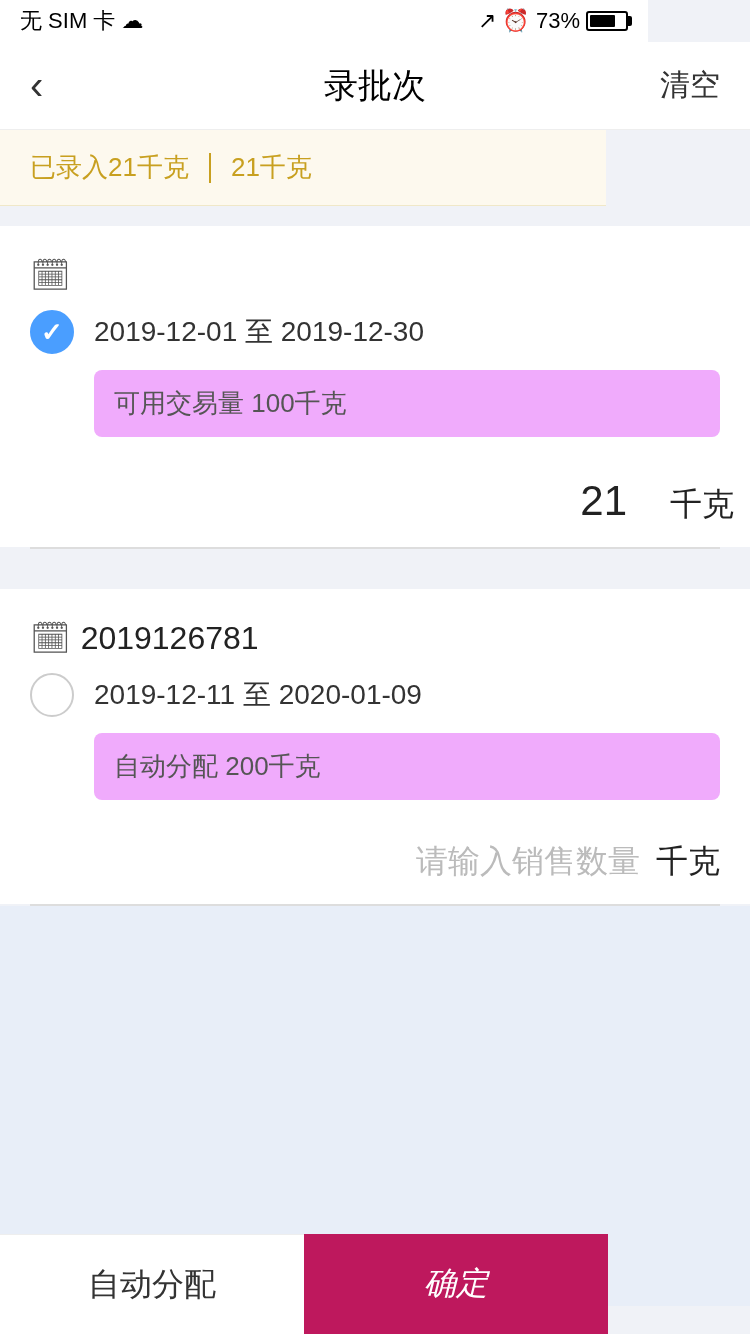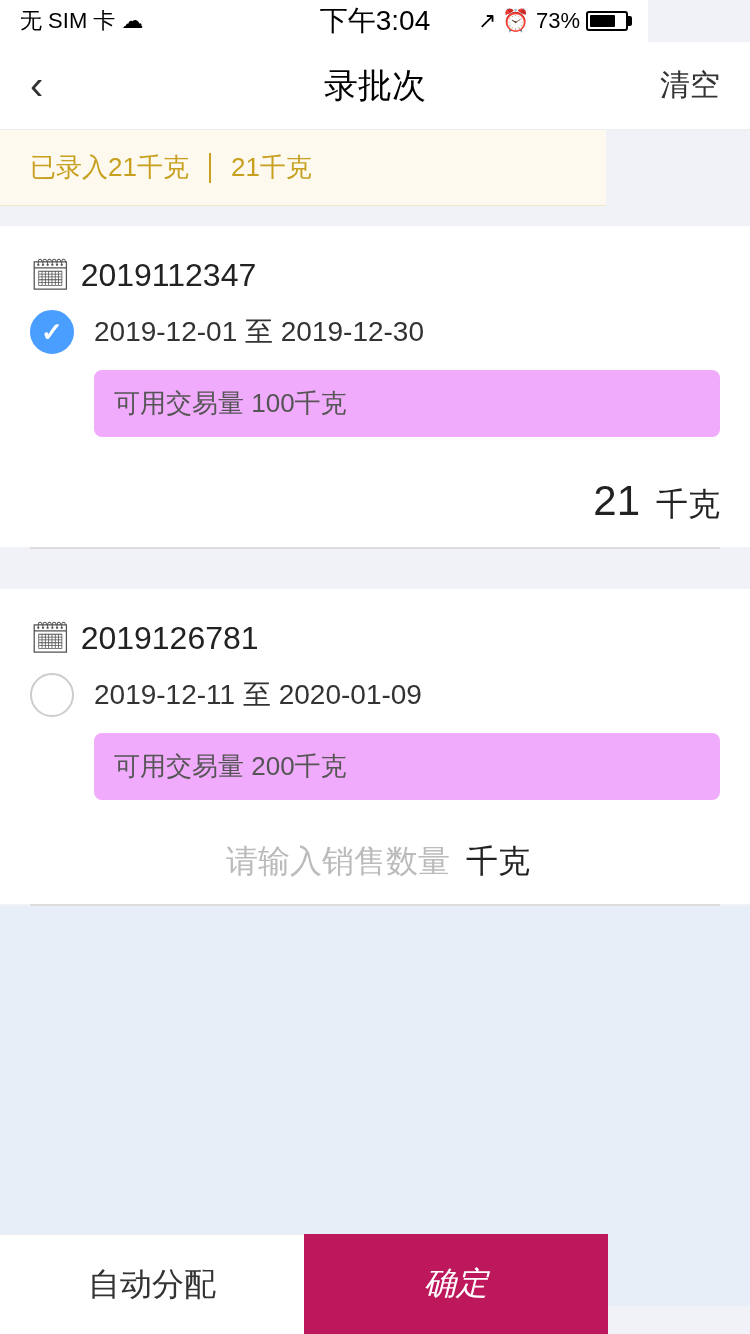--- a/index.html
+++ b/index.html
@@ -194,22 +194,23 @@
       color: #555;
       margin-left: 64px;
       margin-bottom: 10px;
     }
 
     
     .amount-row {
       display: flex;
       align-items: baseline;
       justify-content: flex-end;
-      padding: 10px 30px 20px 30px;
-      background: #fff;
+      padding: 10px 16px 20px 30px;
+      background: #fff;
+      gap: 27px;
     }
     .amount-value {
       font-size: 42px;
       color: #222;
       font-weight: 400;
       margin-right: 16px;
     }
     .amount-unit {
       font-size: 32px;
       color: #222;
@@ -224,20 +225,21 @@
     
     .section-sep {
       height: 20px;
       background: #f0f2f7;
     }
 
     
     .input-row {
       display: flex;
       align-items: baseline;
+      justify-content: flex-end;
       padding: 10px 30px 20px 30px;
       background: #fff;
     }
     .input-field {
       border: none;
       outline: none;
       font-size: 32px;
       color: #999;
       text-align: right;
       background: transparent;
@@ -302,21 +304,20 @@
       padding-bottom: 100px;
     }
   </style>
 </head>
 <body>
 
 <div class="status-bar">
   <div class="status-left">
     <span>无 SIM 卡 ☁</span>
   </div>
-  <div class="status-center">下午3:04</div>
   <div class="status-right">
     <span>↗</span>
     <span>⏰</span>
     <span>73%</span>
     <div class="battery-icon">
       <div class="battery-fill"></div>
     </div>
   </div>
 </div>
 
@@ -330,21 +331,20 @@
   <span class="info-bar-text">已录入21千克</span>
   <div class="info-bar-divider"></div>
   <span class="info-bar-amount">21千克</span>
 </div>
 
 <div class="content-scroll">
 
   <div class="card">
     <div class="card-header">
       <span class="card-icon">🗓</span>
-      <span class="card-id">2019112347</span>
     </div>
     <div class="card-row">
       <div class="radio-circle checked"></div>
       <span class="card-date">2019-12-01 至 2019-12-30</span>
     </div>
     <div class="card-avail">可用交易量 100千克</div>
   </div>
 
   <div class="amount-row">
     <span class="amount-value">21</span>
@@ -356,21 +356,21 @@
 
   <div class="card">
     <div class="card-header">
       <span class="card-icon">🗓</span>
       <span class="card-id">2019126781</span>
     </div>
     <div class="card-row">
       <div class="radio-circle"></div>
       <span class="card-date">2019-12-11 至 2020-01-09</span>
     </div>
-    <div class="card-avail">可用交易量 200千克</div>
+    <div class="card-avail">自动分配 200千克</div>
   </div>
 
   <div class="input-row">
     <input class="input-field" type="text" placeholder="请输入销售数量" style="">
     <span class="input-unit">千克</span>
   </div>
   <div class="input-divider"></div>
 
   <div class="blue-area"></div>
 

